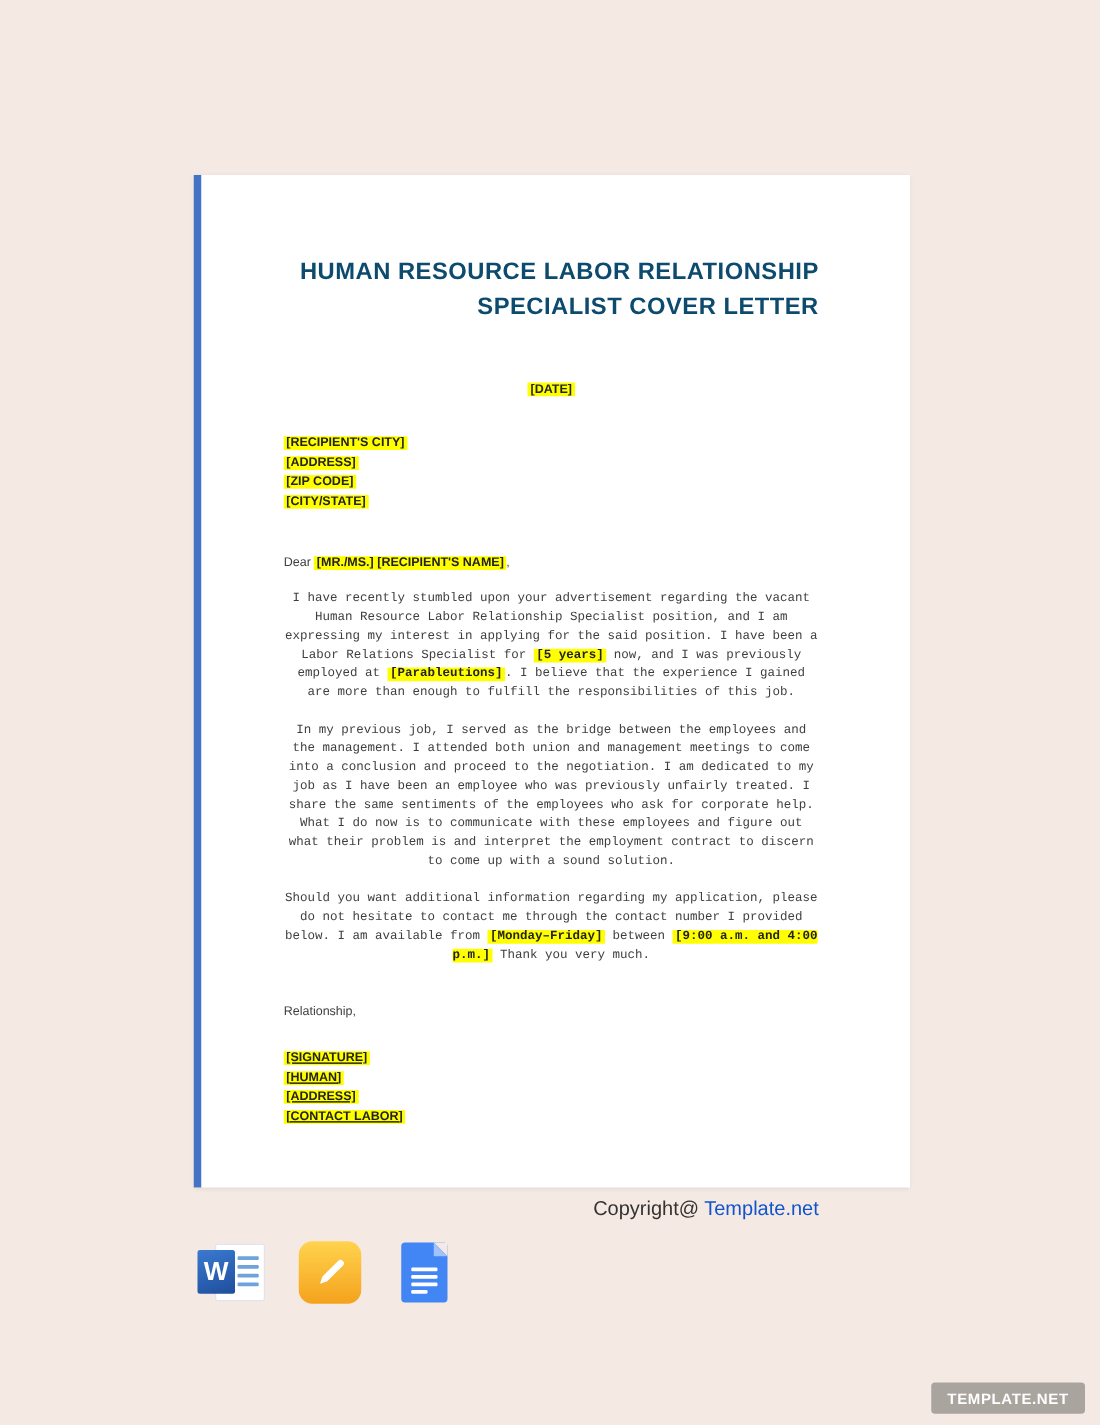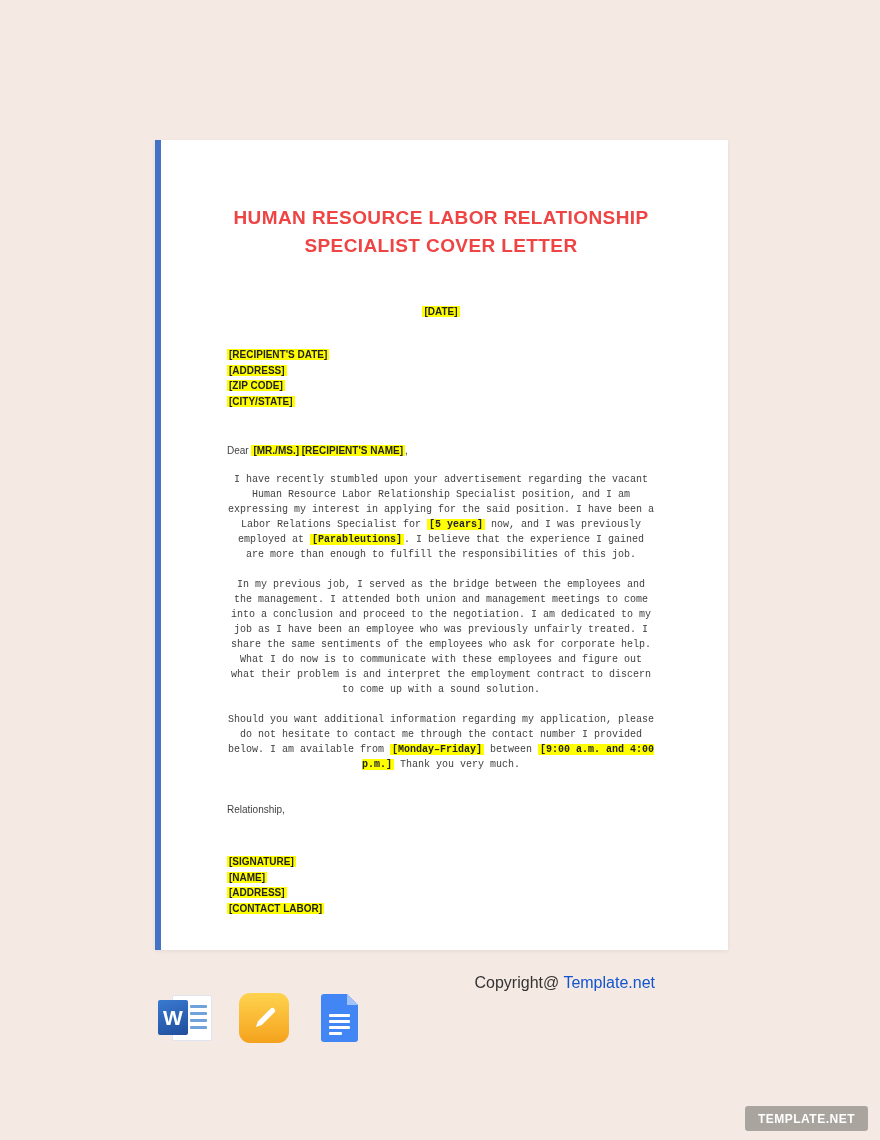--- a/index.html
+++ b/index.html
@@ -25,22 +25,22 @@
     width: 6px; height: 100%;
     background: #4472c4;
   }
   .doc-inner {
     position: absolute;
     left: 72px; right: 73px; top: 0;
   }
 
   .letter-title {
     margin-top: 64px;
-    text-align: center;
-    color: #ef4444;
+    text-align: right;
+    color: #0c4a6e;
     font-size: 19px;
     line-height: 28px;
     font-weight: bold;
     letter-spacing: 0.4px;
   }
   .letter-title span { display: block; }
 
   .body-text, .line { font-size: 10px; line-height: 15px; color: #3f3f3f; }
 
   .hl {
@@ -50,21 +50,21 @@
   }
   .hl.bold { font-weight: bold; }
 
   .date-block { margin-top: 44px; text-align: center; }
   .recipient-block { margin-top: 28px; }
   .recipient-block .line { line-height: 15.5px; }
   .salutation { margin-top: 34px; }
   .para { margin-top: 14px; text-align: center; font-family: Liberation Mono, monospace; }
   .para + .para { margin-top: 15px; }
   .closing { margin-top: 30px; }
-  .signature-block { margin-top: 37px; }
+  .signature-block { margin-top: 22px; text-decoration: underline; }
   .signature-block .line { line-height: 15.5px; }
 
   .copyright {
     margin-top: 58px;
     font-size: 16px;
     color: #333;
     text-align: right;
   }
   .copyright a {
     color: #1155cc;
@@ -172,21 +172,21 @@
       <span>HUMAN RESOURCE LABOR RELATIONSHIP</span>
       <span>SPECIALIST COVER LETTER</span>
     </h1>
 
     <div class="date-block line">
       <span class="hl bold">[DATE]</span>
     </div>
 
     <div class="recipient-block">
       <div class="line">
-        <span class="hl bold">[RECIPIENT'S DATE]</span>
+        <span class="hl bold">[RECIPIENT'S CITY]</span>
       </div>
       <div class="line">
         <span class="hl bold">[ADDRESS]</span>
       </div>
       <div class="line">
         <span class="hl bold">[ZIP CODE]</span>
       </div>
       <div class="line">
         <span class="hl bold">[CITY/STATE]</span>
       </div>
@@ -206,21 +206,21 @@
       <span>Should you want additional information regarding my application, please do not hesitate to contact me through the contact number I provided below. I am available from </span><span class="hl bold">[Monday–Friday]</span><span> between </span><span class="hl bold">[9:00 a.m. and 4:00 p.m.]</span><span> Thank you very much.</span>
     </p>
 
     <div class="closing line">Relationship,</div>
 
     <div class="signature-block">
       <div class="line">
         <span class="hl bold">[SIGNATURE]</span>
       </div>
       <div class="line">
-        <span class="hl bold">[NAME]</span>
+        <span class="hl bold">[HUMAN]</span>
       </div>
       <div class="line">
         <span class="hl bold">[ADDRESS]</span>
       </div>
       <div class="line">
         <span class="hl bold">[CONTACT LABOR]</span>
       </div>
     </div>
 
     <div class="copyright">

